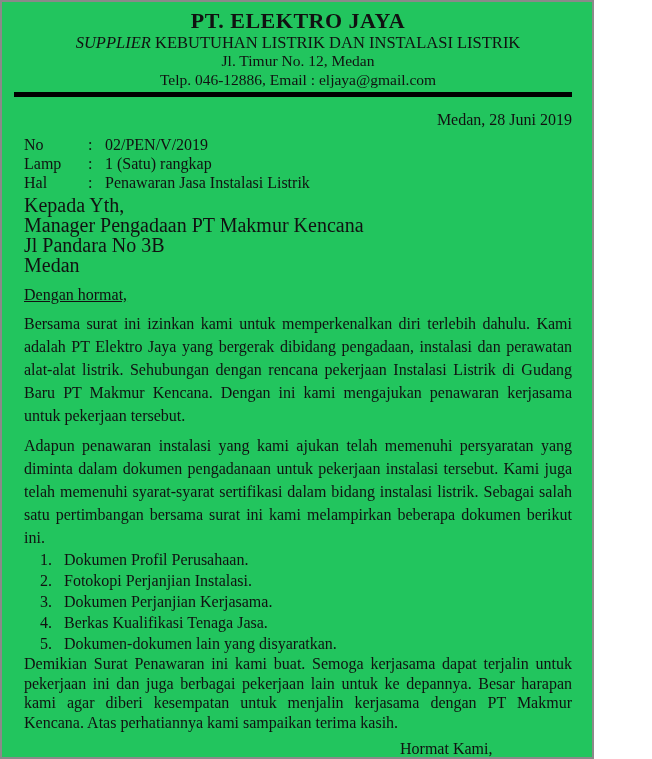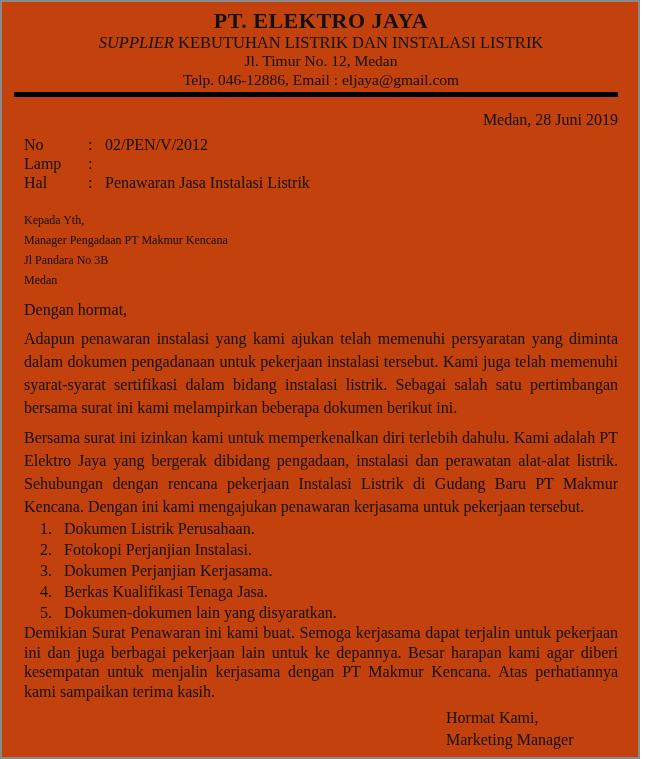--- a/index.html
+++ b/index.html
@@ -4,23 +4,23 @@
 <style>
   * { margin: 0; padding: 0; box-sizing: border-box; }
   html, body { background: #fff; }
   body {
     width: 652px; height: 759px;
     font-family: "Liberation Serif", "DejaVu Serif", serif;
     color: #111;
     overflow: hidden;
   }
   .page {
-    width: 640px; height: 759px;
+    width: 594px; height: 759px;
     border: 2px solid #8a8a8a;
-    background: #c2410c;
+    background: #22c55e;
     padding: 6px 20px 0 22px;
     overflow: hidden;
   }
   
   .letterhead { text-align: center; }
   .company-name {
     font-size: 22px; font-weight: bold;
     line-height: 25px; letter-spacing: 0.5px;
   }
   .tagline { font-size: 16.5px; line-height: 19px; }
@@ -37,23 +37,23 @@
   .dateline {
     margin-top: 14px; text-align: right;
     font-size: 16px; line-height: 18px;
   }
   .meta-block { margin-top: 6px; font-size: 16px; }
   .meta-row { display: flex; line-height: 19px; }
   .meta-label { width: 64px; }
   .meta-colon { width: 17px; }
   .meta-value { flex: 1; }
   
-  .recipient { margin-top: 18px; font-size: 12px; }
+  .recipient { margin-top: 3px; font-size: 20px; }
   .recipient div { line-height: 20px; }
-  .salutation { margin-top: 10px; font-size: 16px; line-height: 20px; }
+  .salutation { margin-top: 10px; font-size: 16px; line-height: 20px; text-decoration: underline; }
   
   .para {
     margin-top: 7px; font-size: 16px; line-height: 23px;
     text-align: justify;
   }
   .attach-list { font-size: 16px; }
   .attach-item { display: flex; line-height: 21px; padding-left: 16px; }
   .attach-num { width: 24px; flex: none; }
   .closing-para { font-size: 16px; line-height: 19.5px; text-align: justify; }
   
@@ -77,50 +77,51 @@
   </div>
 
   <div class="head-rule"></div>
 
   <div class="dateline">Medan, 28 Juni 2019</div>
 
   <div class="meta-block">
     <div class="meta-row">
       <span class="meta-label">No</span>
       <span class="meta-colon">:</span>
-      <span class="meta-value">02/PEN/V/2012</span>
+      <span class="meta-value">02/PEN/V/2019</span>
     </div>
     <div class="meta-row">
       <span class="meta-label">Lamp</span>
       <span class="meta-colon">:</span>
+      <span class="meta-value">1 (Satu) rangkap</span>
     </div>
     <div class="meta-row">
       <span class="meta-label">Hal</span>
       <span class="meta-colon">:</span>
       <span class="meta-value">Penawaran Jasa Instalasi Listrik</span>
     </div>
   </div>
 
   <div class="recipient">
     <div>Kepada Yth,</div>
     <div>Manager Pengadaan PT Makmur Kencana</div>
     <div>Jl Pandara No 3B</div>
     <div>Medan</div>
   </div>
 
   <div class="salutation">Dengan hormat,</div>
 
+  <div class="para">Bersama surat ini izinkan kami untuk memperkenalkan diri terlebih dahulu. Kami adalah PT Elektro Jaya yang bergerak dibidang pengadaan, instalasi dan perawatan alat-alat listrik. Sehubungan dengan rencana pekerjaan Instalasi Listrik di Gudang Baru PT Makmur Kencana. Dengan ini kami mengajukan penawaran kerjasama untuk pekerjaan tersebut.</div>
+
   <div class="para">Adapun penawaran instalasi yang kami ajukan telah memenuhi persyaratan yang diminta dalam dokumen pengadanaan untuk pekerjaan instalasi tersebut. Kami juga telah memenuhi syarat-syarat sertifikasi dalam bidang instalasi listrik. Sebagai salah satu pertimbangan bersama surat ini kami melampirkan beberapa dokumen berikut ini.</div>
-
-  <div class="para">Bersama surat ini izinkan kami untuk memperkenalkan diri terlebih dahulu. Kami adalah PT Elektro Jaya yang bergerak dibidang pengadaan, instalasi dan perawatan alat-alat listrik. Sehubungan dengan rencana pekerjaan Instalasi Listrik di Gudang Baru PT Makmur Kencana. Dengan ini kami mengajukan penawaran kerjasama untuk pekerjaan tersebut.</div>
 
   <div class="attach-list">
     <div class="attach-item">
       <span class="attach-num">1.</span>
-      <span>Dokumen Listrik Perusahaan.</span>
+      <span>Dokumen Profil Perusahaan.</span>
     </div>
     <div class="attach-item">
       <span class="attach-num">2.</span>
       <span>Fotokopi Perjanjian Instalasi.</span>
     </div>
     <div class="attach-item">
       <span class="attach-num">3.</span>
       <span>Dokumen Perjanjian Kerjasama.</span>
     </div>
     <div class="attach-item">

